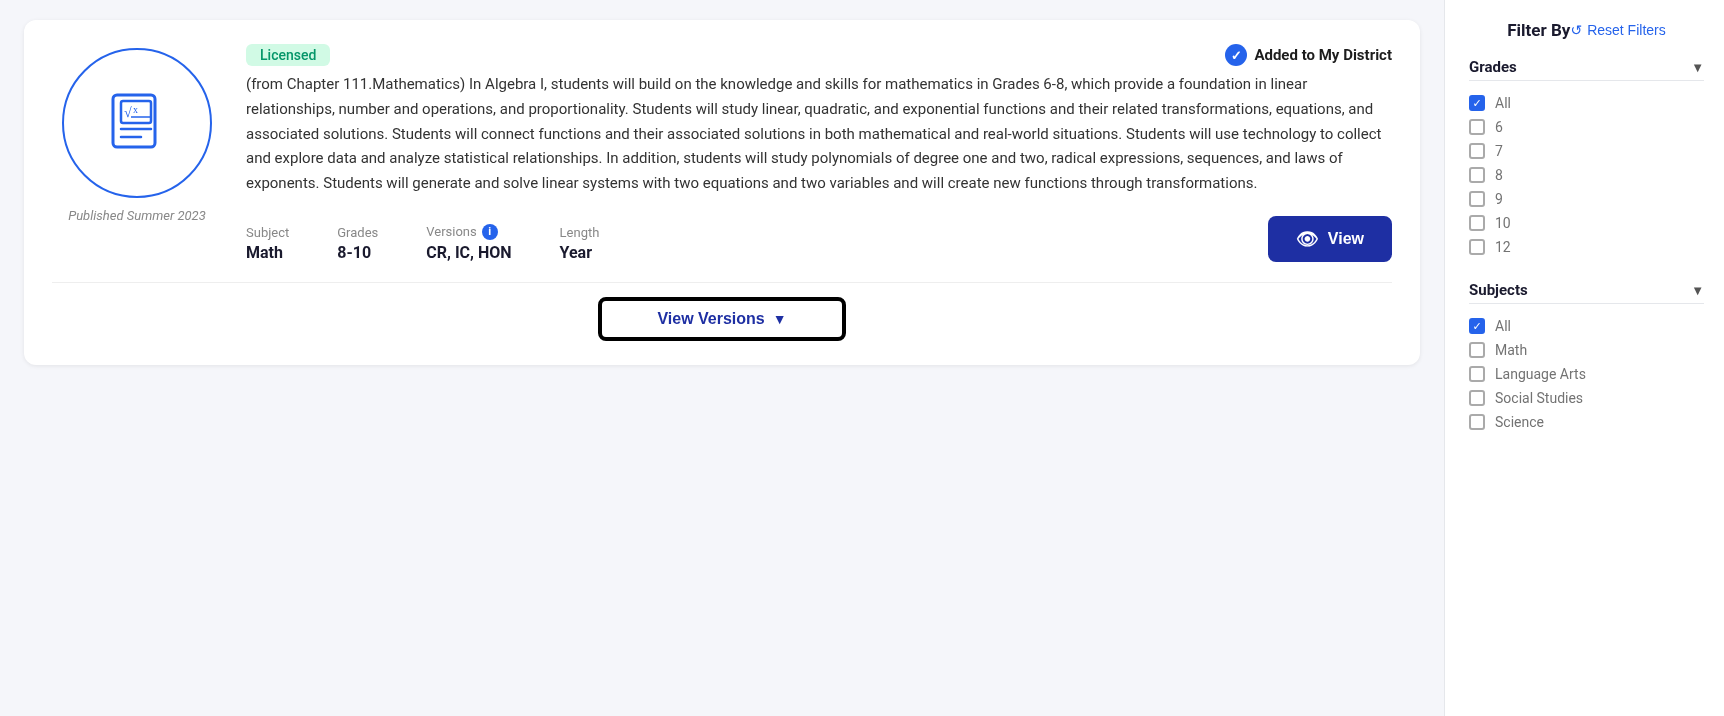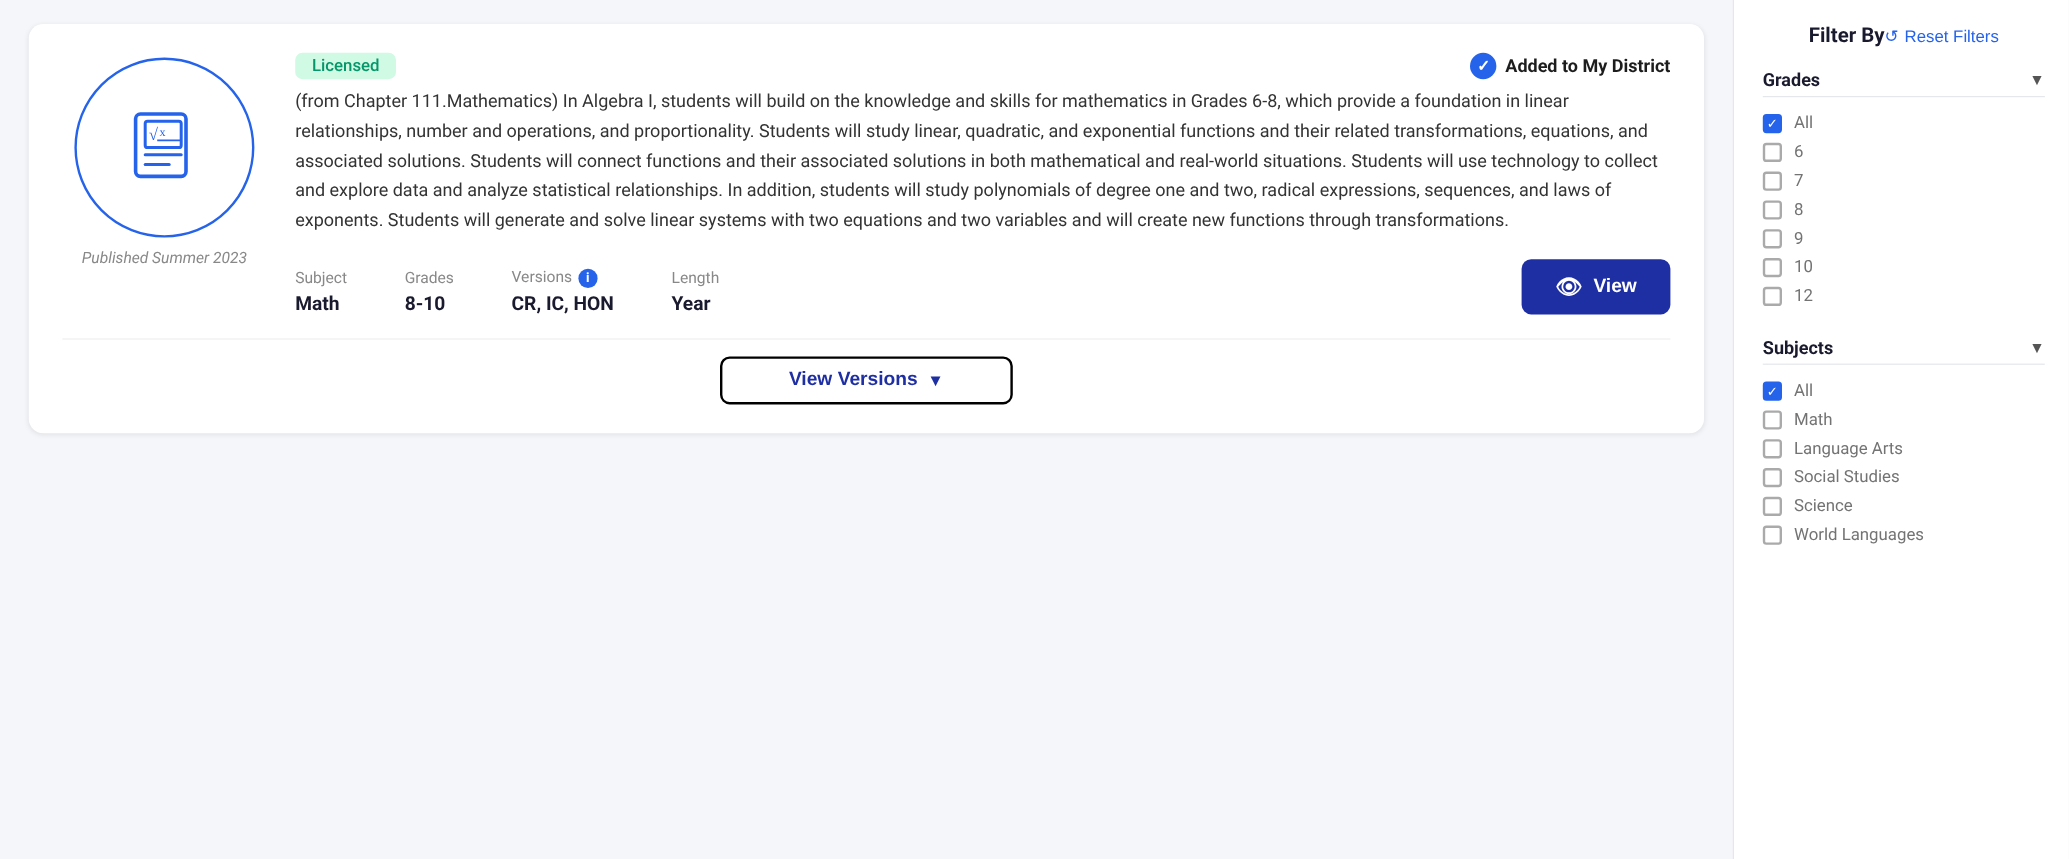--- a/index.html
+++ b/index.html
@@ -186,21 +186,21 @@
 
     .view-versions-row {
       margin-top: 20px;
       display: flex;
       justify-content: center;
       border-top: 1px solid #eee;
       padding-top: 14px;
     }
 
     .view-versions-btn {
-      border: 2px solid #000000;
+      border: 4px solid #000000;
       border-radius: 8px;
       background: #fff;
       color: #1e2fa3;
       font-size: 16px;
       font-weight: 700;
       padding: 9px 55px;
       cursor: pointer;
       display: flex;
       align-items: center;
       gap: 8px;
@@ -450,19 +450,15 @@
       <label>Language Arts</label>
     </div>
         <div class="filter-option">
       <div class="filter-checkbox "></div>
       <label>Social Studies</label>
     </div>
         <div class="filter-option">
       <div class="filter-checkbox "></div>
       <label>Science</label>
     </div>
-        <div class="filter-option">
-      <div class="filter-checkbox "></div>
-      <label>World Languages</label>
-    </div>
       </div>
   </div>
 </div>
 
 </body></html>

